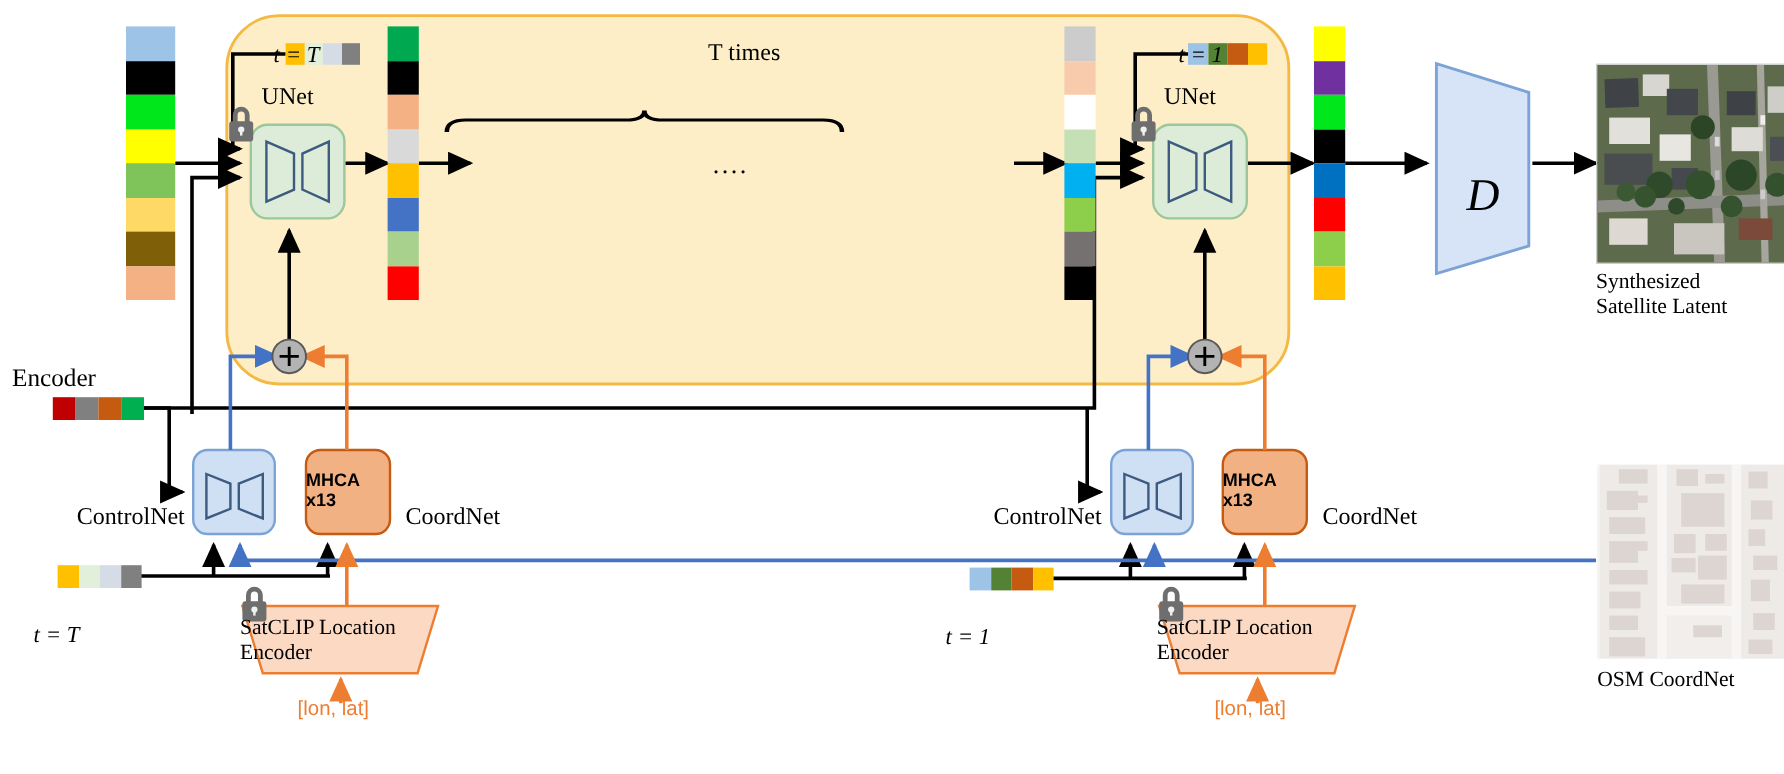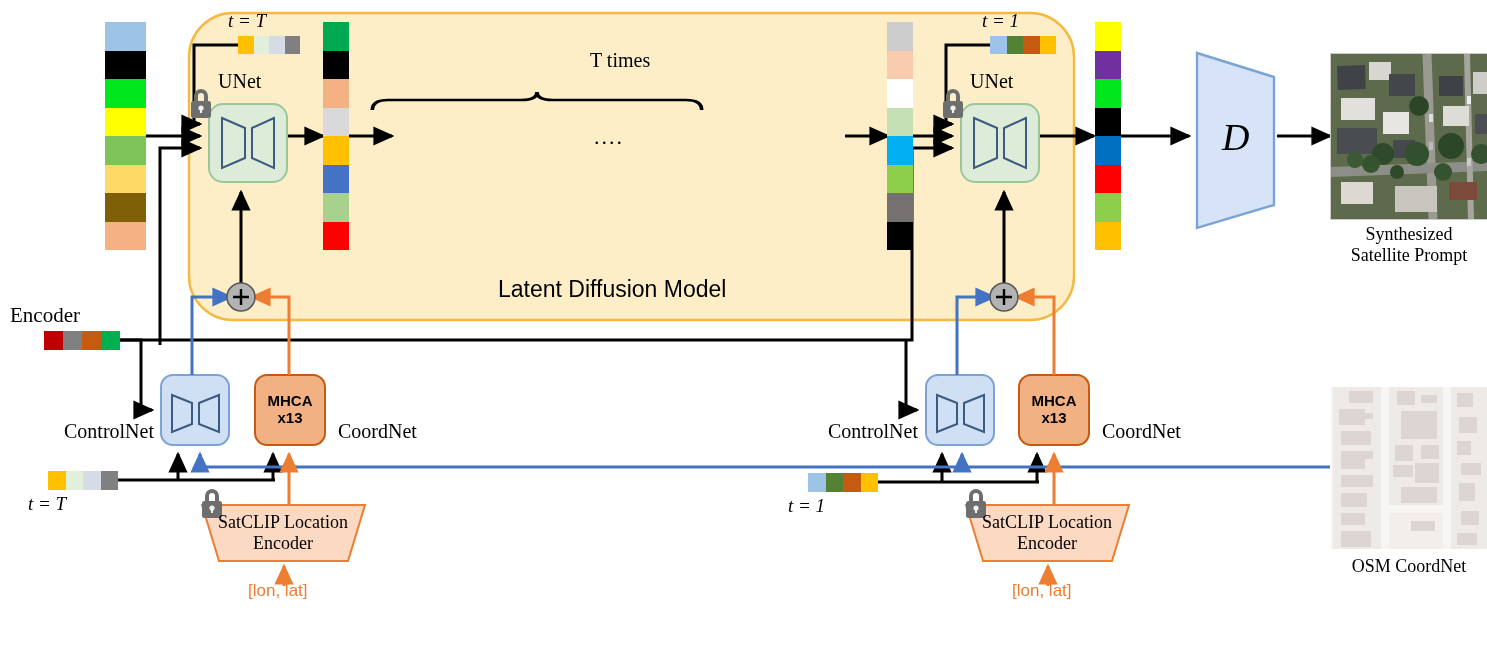--- a/index.html
+++ b/index.html
@@ -15,22 +15,22 @@
   #canvas { position: absolute; inset: 0; }
   svg.layer { position: absolute; left: 0; top: 0; width: 1487px; height: 645px; }
   .lbl {
     position: absolute;
     font-family: "Liberation Serif", serif;
     color: #000;
     white-space: nowrap;
     line-height: 1.15;
   }
   .lbl-sans { font-family: "Liberation Sans", sans-serif; }
-  .ital { font-style: italic; }
-  .center { text-align: center; }
+  .ital { font-style: italic; margin-top: 26px; }
+  .center { }
   .strip { position: absolute; display: flex; }
   .strip.vert { flex-direction: column; }
   .strip.horz { flex-direction: row; }
   .band { width: 100%; }
   .bandh { height: 100%; }
   .imgbox { position: absolute; overflow: hidden; }
   .satimg { position:absolute; inset:0; }
   .osmimg { position:absolute; inset:0; background:#efeeee; }
 </style>
 </head>
@@ -324,25 +324,24 @@
   </div>
 
   <div class="lbl ital" style="left:228px; top:10px; font-size:19px;">t = T</div>
 
   <div class="lbl ital" style="left:982px; top:10px; font-size:19px;">t = 1</div>
 
   <div class="lbl" style="left:218px; top:70px; font-size:20px;">UNet</div>
 
   <div class="lbl" style="left:970px; top:70px; font-size:20px;">UNet</div>
 
-  <div class="lbl" style="left:590px; top:49px; font-size:20px;">T times</div>
+  <div class="lbl" style="left:590px; top:33px; font-size:20px;">T times</div>
 
   <div class="lbl" style="left:594px; top:124px; font-size:22px; letter-spacing:2px;">....</div>
 
-  <div class="lbl lbl-sans" style="left:498px; top:276px; font-size:23px;">Latent Diffusion Model</div>
 
   <div class="lbl" style="left:10px; top:303px; font-size:21px;">Encoder</div>
 
   <div class="lbl" style="left:64px; top:420px; font-size:20px;">ControlNet</div>
 
   <div class="lbl" style="left:828px; top:420px; font-size:20px;">ControlNet</div>
 
   <div class="lbl" style="left:338px; top:420px; font-size:20px;">CoordNet</div>
 
   <div class="lbl" style="left:1102px; top:420px; font-size:20px;">CoordNet</div>
@@ -372,18 +371,18 @@
   <div class="lbl lbl-sans" style="left:1012px; top:581px; font-size:17px; color:#ed7d31;">[lon, lat]</div>
 
   <div class="lbl ital" style="left:28px; top:493px; font-size:19px;">t = T</div>
 
   <div class="lbl ital" style="left:788px; top:495px; font-size:19px;">t = 1</div>
 
   <div class="lbl ital" style="left:1222px; top:116px; font-size:38px;">D</div>
 
   <div class="lbl center" style="left:1330px; top:224px; width:158px; font-size:18px;">
     <span>Synthesized</span><br>
-    <span>Satellite Prompt</span>
+    <span>Satellite Latent</span>
   </div>
 
   <div class="lbl center" style="left:1331px; top:556px; width:156px; font-size:18px;">OSM CoordNet</div>
 
 </div>
 
 </body></html>

